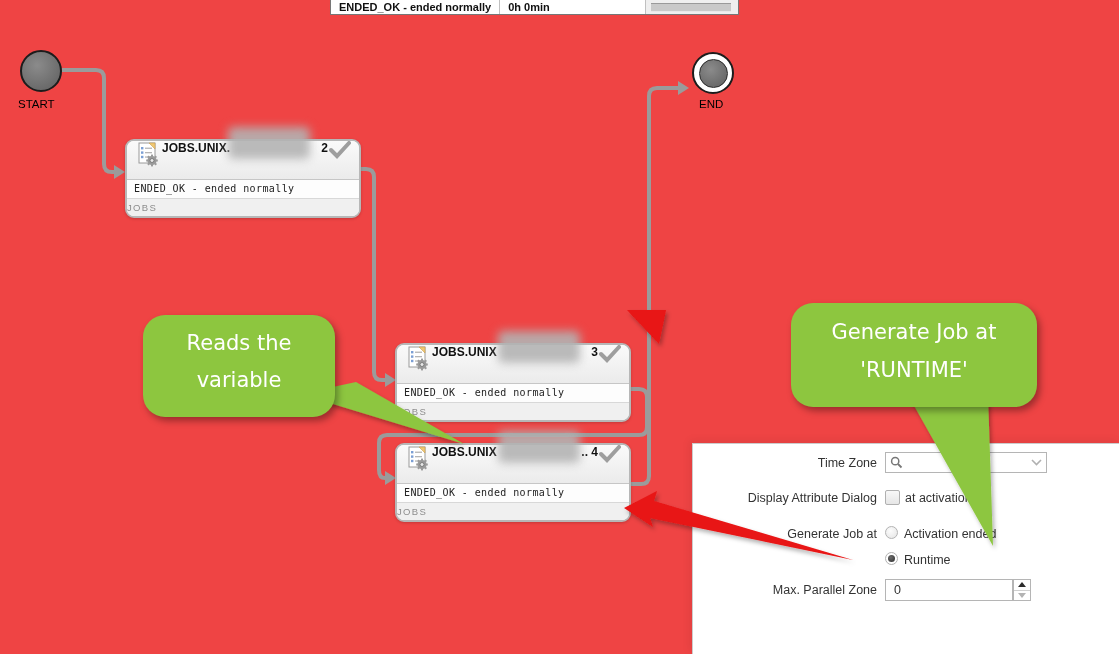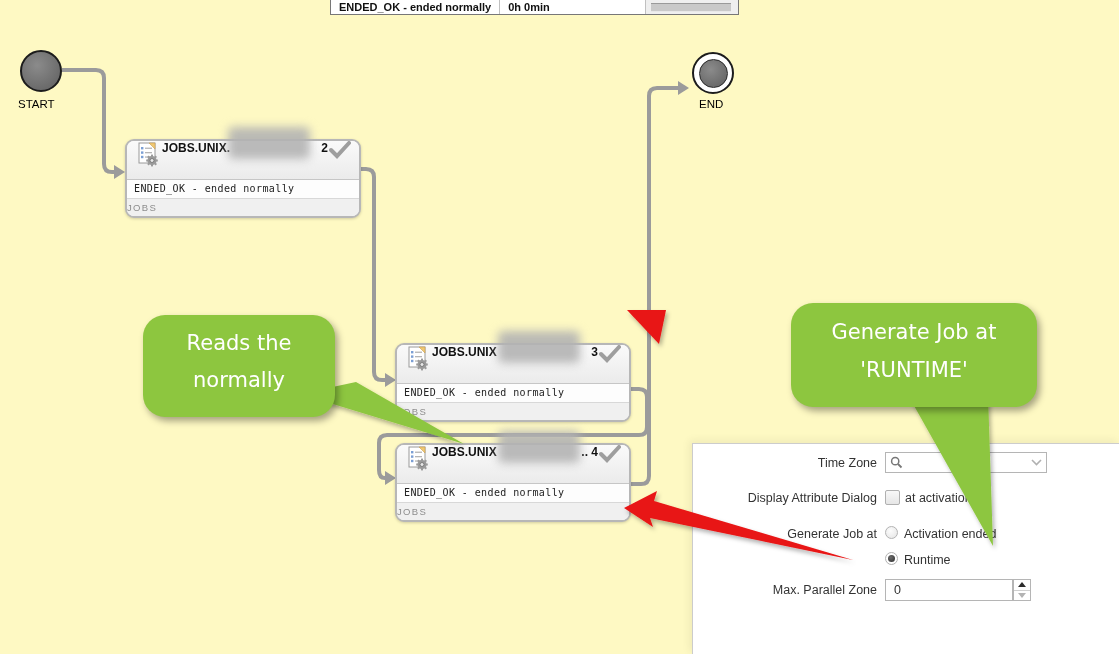--- a/index.html
+++ b/index.html
@@ -1,16 +1,16 @@
 <!DOCTYPE html>
 <html><head>
 <meta charset="utf-8">
 <style>
   html,body{margin:0;padding:0;background:#fff;}
-  #canvas{position:relative;width:1119px;height:654px;background:#fef9c3;overflow:hidden;
+  #canvas{position:relative;width:1119px;height:654px;background:#ef4444;overflow:hidden;
           font-family:"Liberation Sans",sans-serif;}
 
   
   .topbar{position:absolute;left:330px;top:0;width:407px;height:14px;background:#fff;
           border-left:1px solid #777;border-right:1px solid #777;border-bottom:1px solid #777;
           display:flex;align-items:stretch;z-index:1;}
   .topbar .cell{display:flex;align-items:center;font-size:11px;font-weight:bold;color:#111;
           padding:0 8px;white-space:nowrap;}
   .topbar .sep{border-left:1px solid #c0c0c0;}
   .topbar .barcell{margin-left:auto;background:#efefef;width:92px;display:flex;align-items:center;
@@ -269,20 +269,20 @@
       </filter>
     </defs>
     <polygon points="300,394 356,382 464,444" fill="#8dc63f" filter="url(#ds)"></polygon>
     <polygon points="627,310 666,310 659,344" fill="#e81414" filter="url(#ds)"></polygon>
     <polygon points="908,395 988,395 993,546" fill="#8dc63f" filter="url(#ds)"></polygon>
     <polygon points="624,508 657,491 654,501 853,560 650,518 653,527" fill="#e81414" filter="url(#ds)"></polygon>
   </svg>
 
   <div class="bubble bubble-green bubble-reads">
     <div>Reads the</div>
-    <div>normally</div>
+    <div>variable</div>
   </div>
   <div class="bubble bubble-green bubble-generate">
     <div>Generate Job at</div>
     <div>'RUNTIME'</div>
   </div>
 
 </div>
 
 </body></html>

